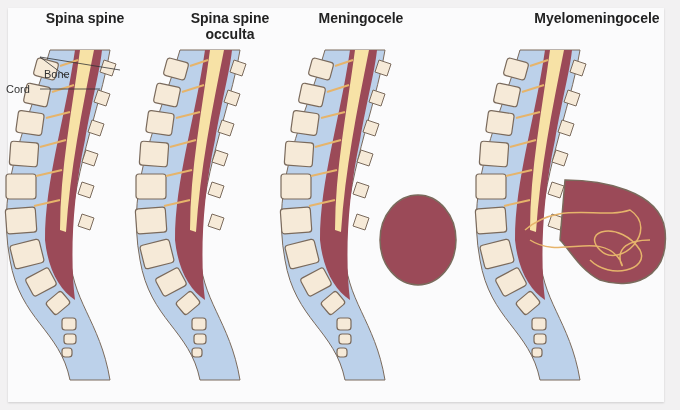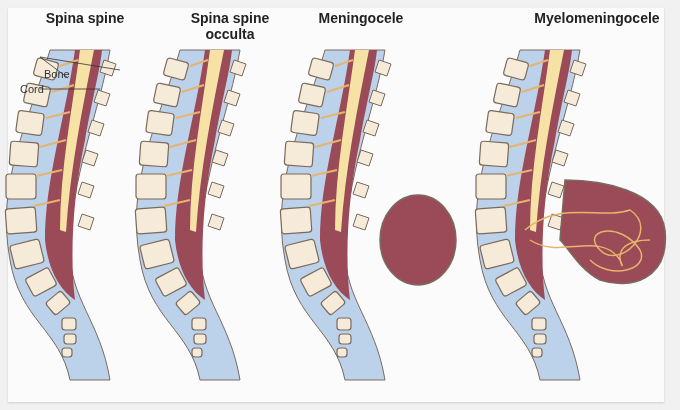--- a/index.html
+++ b/index.html
@@ -77,13 +77,13 @@
   </g>
 
   <g stroke="#333" stroke-width="0.8">
     <line x1="40" y1="57" x2="68" y2="78"></line>
       <line x1="40" y1="57" x2="120" y2="70"></line>
     <line x1="40" y1="89" x2="100" y2="89"></line>
   </g>
 </svg>
 
 <div class="lbl" style="left:10px;top:68px;margin-left:34px;">Bone</div>
-<div class="lbl" style="left:20px;top:83px;">Cord</div>
+<div class="lbl" style="left:6px;top:83px;">Cord</div>
 
 </body></html>

